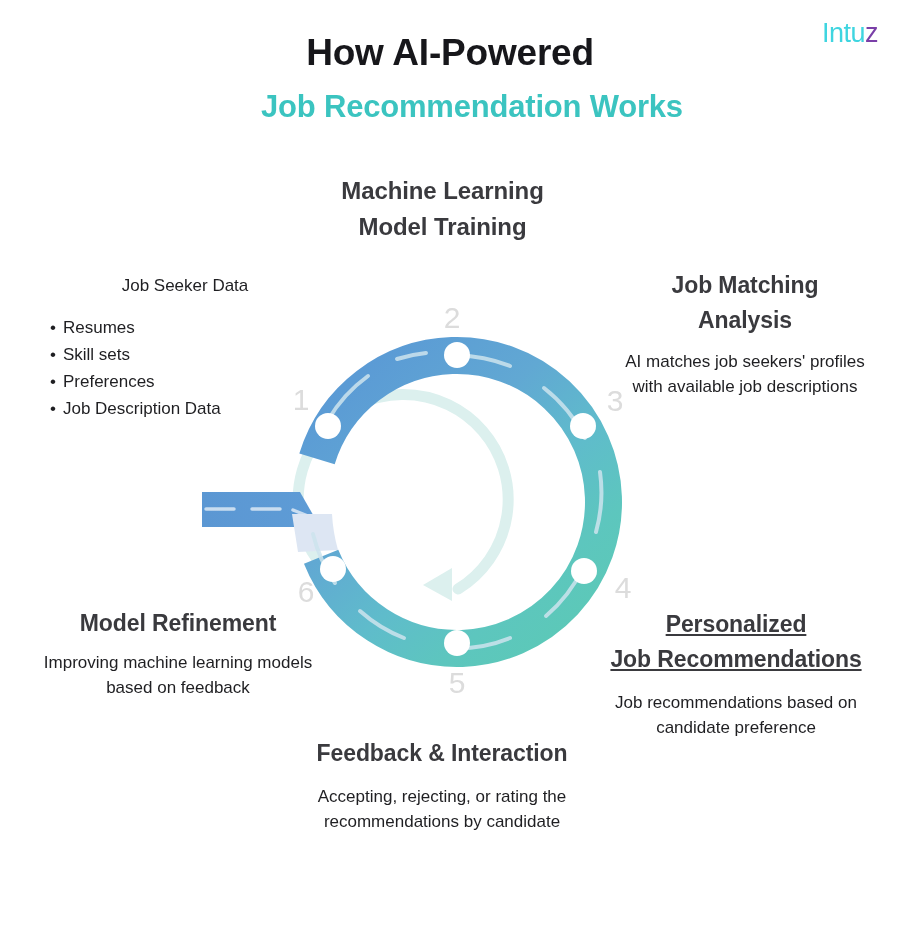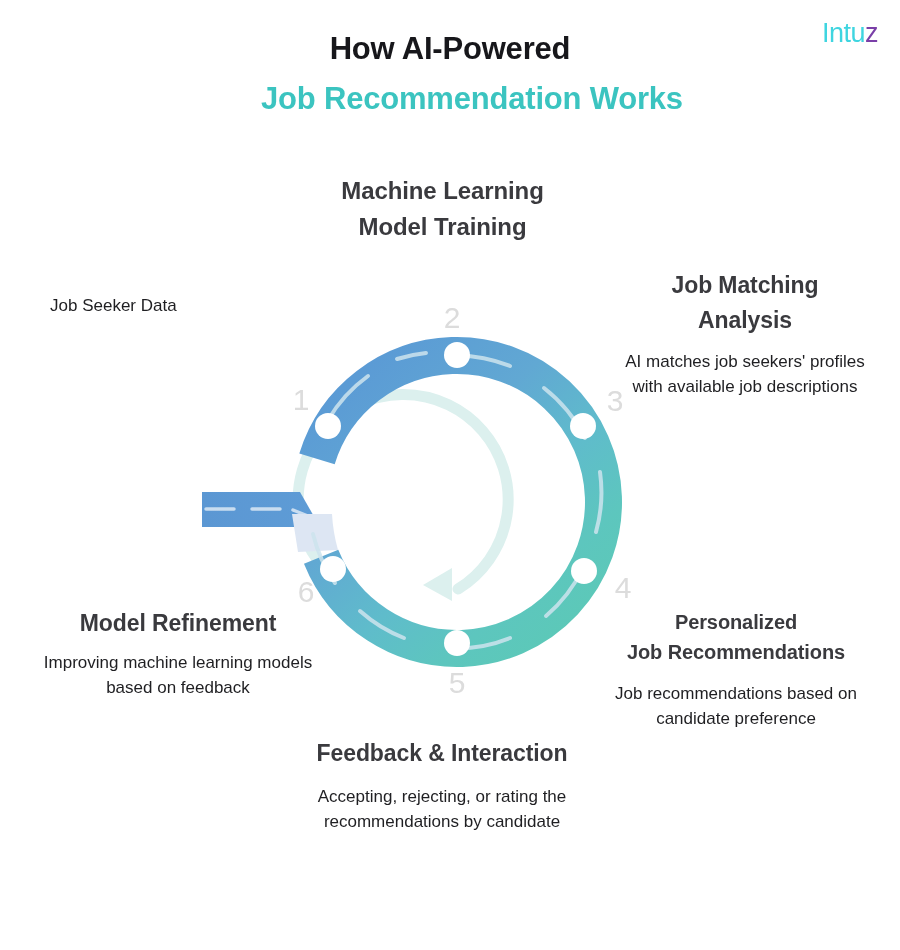--- a/index.html
+++ b/index.html
@@ -39,21 +39,21 @@
 
   
   .title-wrap {
     position: absolute;
     top: 28px;
     left: 0;
     width: 900px;
     text-align: center;
   }
   .title-line1 {
-    font-size: 31px;
+    font-size: 37px;
     font-weight: 700;
     color: #17171b;
     letter-spacing: -0.2px;
     line-height: 1.35;
   }
   .title-line2 {
     font-size: 31px;
     font-weight: 700;
     color: #3BC4C0;
     letter-spacing: -0.2px;
@@ -90,32 +90,32 @@
     line-height: 1.58;
   }
   .blk ul li::before {
     content: "\2022";
     margin-right: 7px;
   }
 
   
   #block-data-collection { left: 50px; top: 266px; width: 270px; text-align: left; }
   #block-data-collection h3 { font-size: 23px; }
-  #block-data-collection .sub { margin-top: 28px; }
+  #block-data-collection .sub { margin-top: 8px; text-align: center; }
   #block-data-collection ul { margin-top: 16px; }
 
   #block-ml-training { left: 300px; top: 173px; width: 285px; text-align: center; }
   #block-ml-training h3 { font-size: 24px; font-weight: 600; color: #3a3a3e; line-height: 1.5; }
 
   #block-job-matching { left: 620px; top: 268px; width: 250px; text-align: center; }
   #block-job-matching h3 { font-size: 23px; line-height: 1.52; }
   #block-job-matching p { margin-top: 12px; }
 
   #block-personalized { left: 590px; top: 607px; width: 292px; text-align: center; }
-  #block-personalized h3 { font-size: 20px; line-height: 1.52; }
+  #block-personalized h3 { font-size: 23px; line-height: 1.52; text-decoration: underline; }
   #block-personalized p { margin-top: 14px; }
 
   #block-feedback { left: 282px; top: 738px; width: 320px; text-align: center; }
   #block-feedback h3 { font-size: 23px; }
   #block-feedback p { margin-top: 16px; }
 
   #block-model-refinement { left: 36px; top: 608px; width: 284px; text-align: center; }
   #block-model-refinement h3 { font-size: 23px; }
   #block-model-refinement p { margin-top: 12px; }
 
@@ -156,20 +156,26 @@
   </div>
   <style>#brand-logo > span:first-child { color: #3FD5E0; }</style>
 
   <div class="title-wrap">
     <div class="title-line1">How AI-Powered</div>
     <div class="title-line2">Job Recommendation Works</div>
   </div>
 
   <div class="blk" id="block-data-collection">
     <p class="sub">Job Seeker Data</p>
+    <ul>
+      <li>Resumes</li>
+      <li>Skill sets</li>
+      <li>Preferences</li>
+      <li>Job Description Data</li>
+    </ul>
   </div>
 
   <div class="blk" id="block-ml-training">
     <h3>
       <span>Machine Learning</span><br>
       <span>Model Training</span>
     </h3>
   </div>
 
   <div class="blk" id="block-job-matching">

